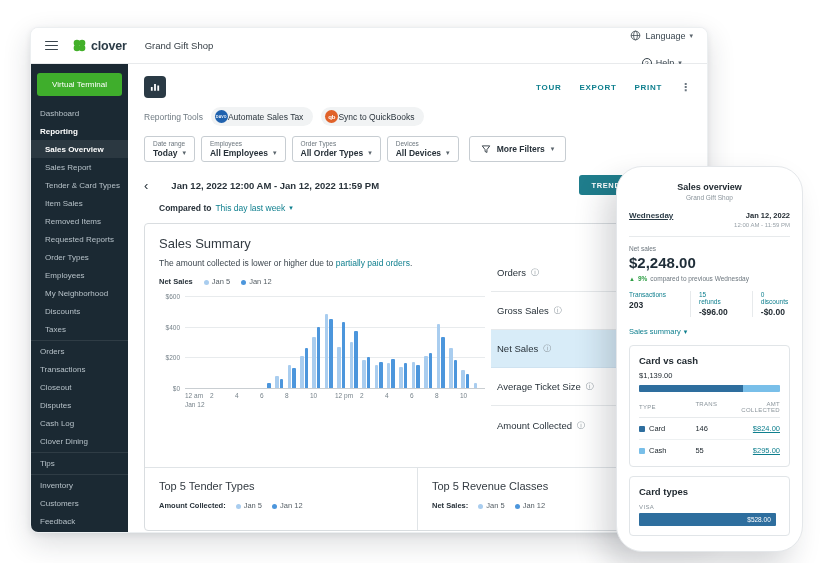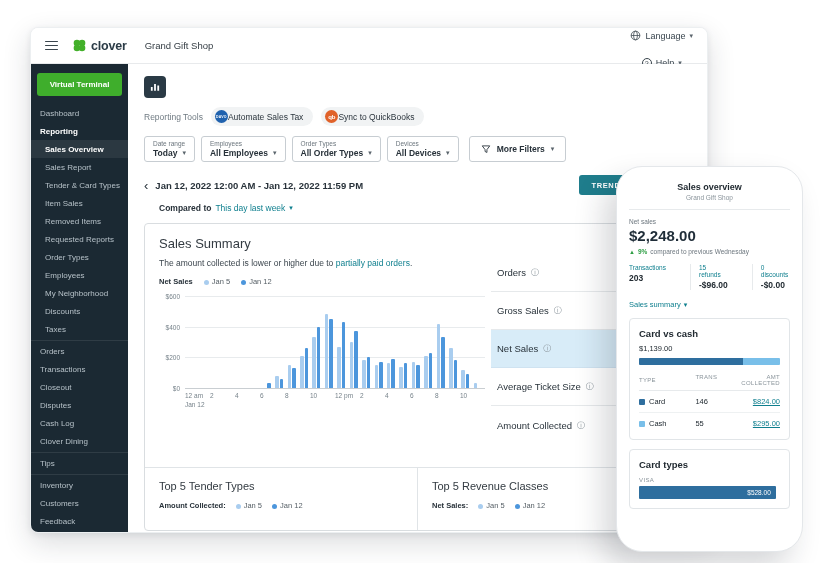--- a/index.html
+++ b/index.html
@@ -23,21 +23,21 @@
   .chev { font-size:7px; color:#5A646C; }
   .bell-wrap { position:relative; cursor:pointer; }
   .bell-dot { position:absolute; top:-2px; right:-2px; width:5px; height:5px; border-radius:50%; background:#E8772E; }
   .help-circle { width:10px; height:10px; border:1px solid #3A454D; border-radius:50%; font-size:7px; color:#3A454D;
                  display:flex; align-items:center; justify-content:center; }
   .gear { font-size:11px; color:#3A454D; line-height:1; }
 
   
   .sidebar { position:absolute; top:36px; left:0; bottom:0; width:97px; background:#1B2933; padding-top:7px; }
   .vt-btn { margin:2px 6px 8px 6px; padding:7px 4px; background:#3FAE2C; border-radius:3px; color:#fff;
-            font-size:8px; font-weight:700; text-align:center; cursor:pointer; }
+            font-size:8px; font-weight:400; text-align:center; cursor:pointer; }
   .nav-item { font-size:8px; color:#B6C1C8; padding:4.5px 9px; cursor:pointer; white-space:nowrap; overflow:hidden; }
   .nav-item.section { color:#fff; font-weight:700; }
   .nav-item.sub { padding-left:14px; }
   .nav-item.active { color:#fff; font-weight:700; background:rgba(255,255,255,.07); }
   .nav-item.sep { border-top:1px solid rgba(255,255,255,.09); margin-top:2px; padding-top:5.5px; }
 
   
   .main { position:absolute; top:36px; left:97px; right:0; bottom:0; padding:12px 16px 0 16px; overflow:hidden; background:#fff; }
   .hdr-row { display:flex; align-items:center; }
   .app-icon { width:22px; height:22px; border-radius:4px; background:#2A3A45; display:flex; align-items:center; justify-content:center; }
@@ -56,21 +56,21 @@
 
   .filters-row { margin-top:10px; display:flex; gap:6px; align-items:stretch; }
   .filter { border:1px solid #C7CDD2; border-radius:3px; padding:3px 8px; cursor:pointer; background:#fff; }
   .f-label { font-size:6.5px; color:#6B757D; }
   .f-value { display:flex; align-items:center; gap:5px; font-size:8.5px; font-weight:700; color:#28323A; margin-top:1px; }
   .more-filters { border:1px solid #C7CDD2; border-radius:3px; display:flex; align-items:center; gap:6px; padding:0 11px;
                   font-size:8.5px; font-weight:700; color:#28323A; cursor:pointer; background:#fff; margin-left:4px; }
 
   .date-row { margin-top:12px; display:flex; align-items:center; }
   .back-chev { font-size:13px; color:#2B353D; margin-right:7px; line-height:1; cursor:pointer; }
-  .date-text { font-size:9.5px; font-weight:700; color:#28323A; }
+  .date-text { font-size:9.5px; font-weight:700; color:#28323A;margin-left:16px; }
   .date-actions { margin-left:auto; display:flex; align-items:center; }
   .trends-btn { background:#1F7D8C; color:#fff; font-size:7.5px; font-weight:700; letter-spacing:.6px;
                 padding:5.5px 13px; border-radius:3px; cursor:pointer; }
   .ghost-btn { width:46px; height:22px; border:1px solid #C7CDD2; border-radius:3px; background:#fff; margin-left:6px; cursor:pointer; }
   .compared-row { margin-top:7px; padding-left:15px; display:flex; align-items:center; gap:4px; font-size:8.5px; }
   .compared-label { font-weight:700; color:#28323A; }
   .teal-link { color:#0E7F8E; cursor:pointer; }
 
   .card { margin-top:10px; border:1px solid #D9DDE0; border-radius:4px; background:#fff; }
   .card-top { position:relative; height:243px; padding:12px 14px; }
@@ -242,20 +242,26 @@
     <div class="main">
 
       <div class="hdr-row">
         <div class="app-icon">
           <svg width="12" height="12" viewBox="0 0 16 16">
             <rect x="2.5" y="8" width="2.4" height="5" fill="#fff"></rect>
             <rect x="6.8" y="4" width="2.4" height="9" fill="#fff"></rect>
             <rect x="11.1" y="6" width="2.4" height="7" fill="#fff"></rect>
           </svg>
         </div>
+        <div class="hdr-actions">
+          <span class="hdr-link">TOUR</span>
+          <span class="hdr-link">EXPORT</span>
+          <span class="hdr-link">PRINT</span>
+          <span class="kebab">⋮</span>
+        </div>
       </div>
 
       <div class="tools-row">
         <span class="tools-label">Reporting Tools</span>
         <div class="chip">
           <span class="chip-badge badge-davo">DAVO</span>
           <span>Automate Sales Tax</span>
         </div>
         <div class="chip">
           <span class="chip-badge badge-qb">qb</span>
@@ -532,20 +538,27 @@
       </div>
 
       <div class="scrollthumb"></div>
     </div>
   </div>
 
   <div class="phone">
     <div class="p-title">Sales overview</div>
     <div class="p-sub">Grand Gift Shop</div>
 
+    <div class="p-daterow">
+      <span class="p-day">Wednesday</span>
+      <span>
+        <div class="p-date">Jan 12, 2022</div>
+        <div class="p-time">12:00 AM - 11:59 PM</div>
+      </span>
+    </div>
     <div class="p-divider"></div>
 
     <div class="p-netlabel">Net sales</div>
     <div class="p-netvalue">$2,248.00</div>
     <div class="p-delta">
       <span class="d-up">▲</span>
       <span class="d-pct">9%</span>
       <span>compared to previous Wednesday</span>
     </div>
 

